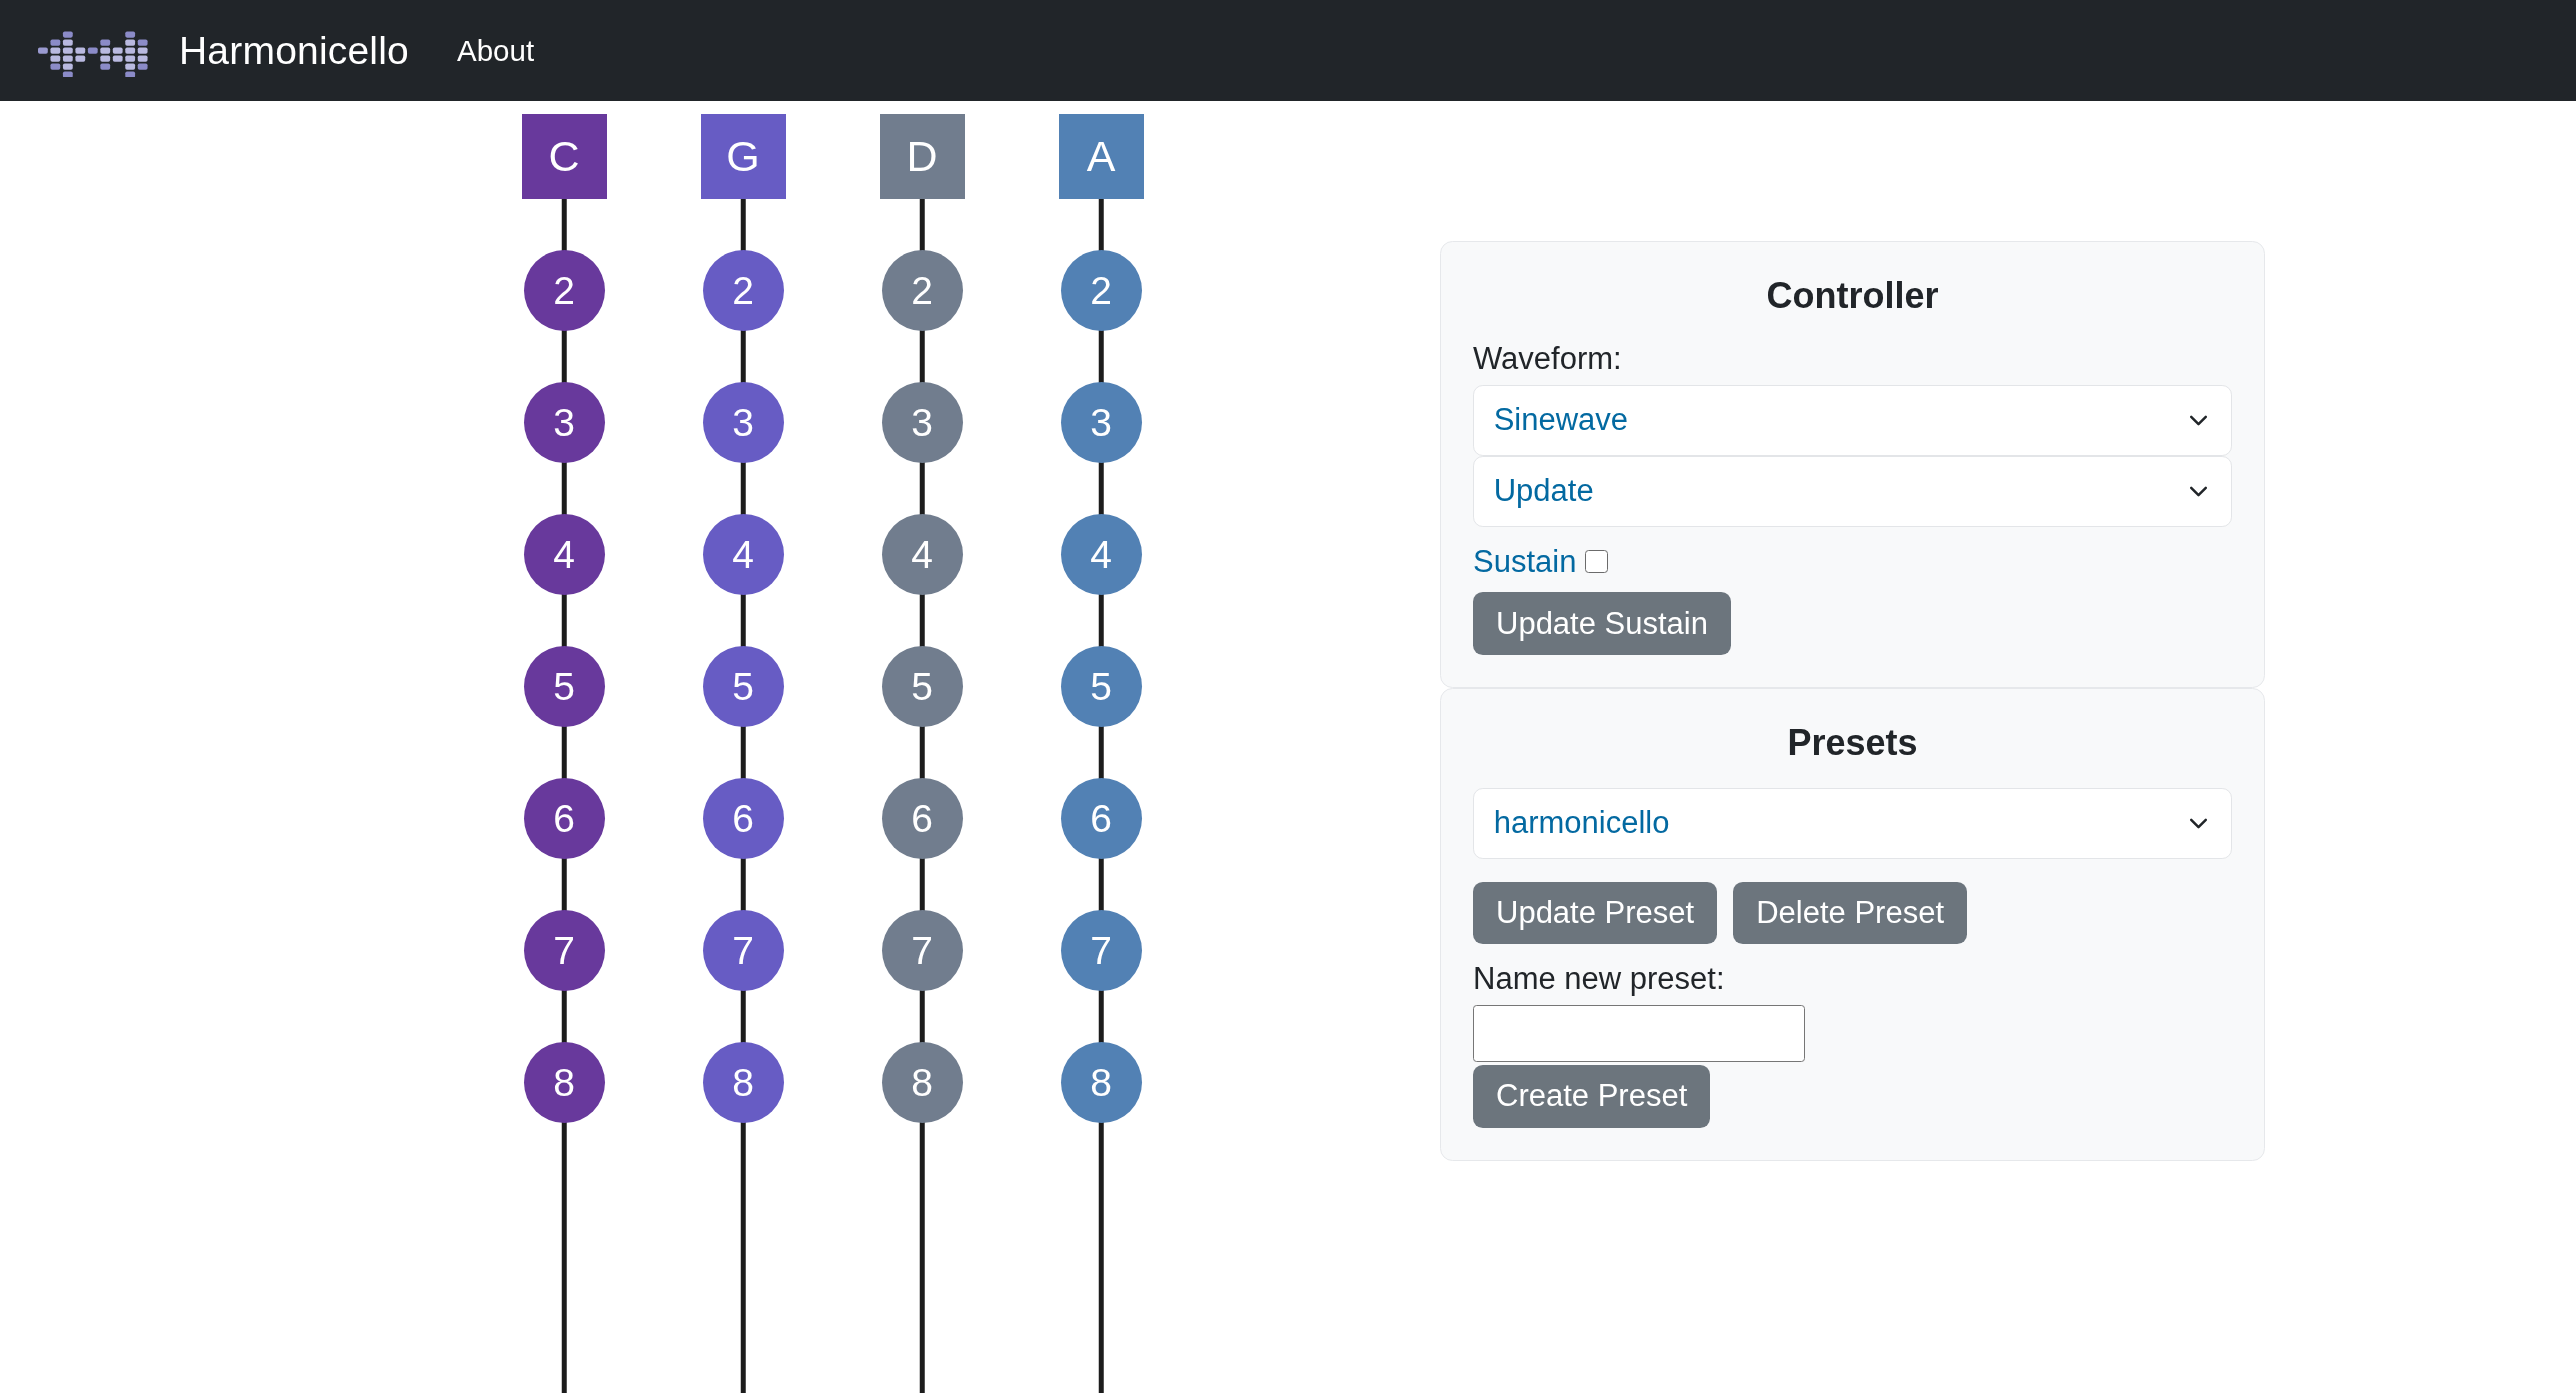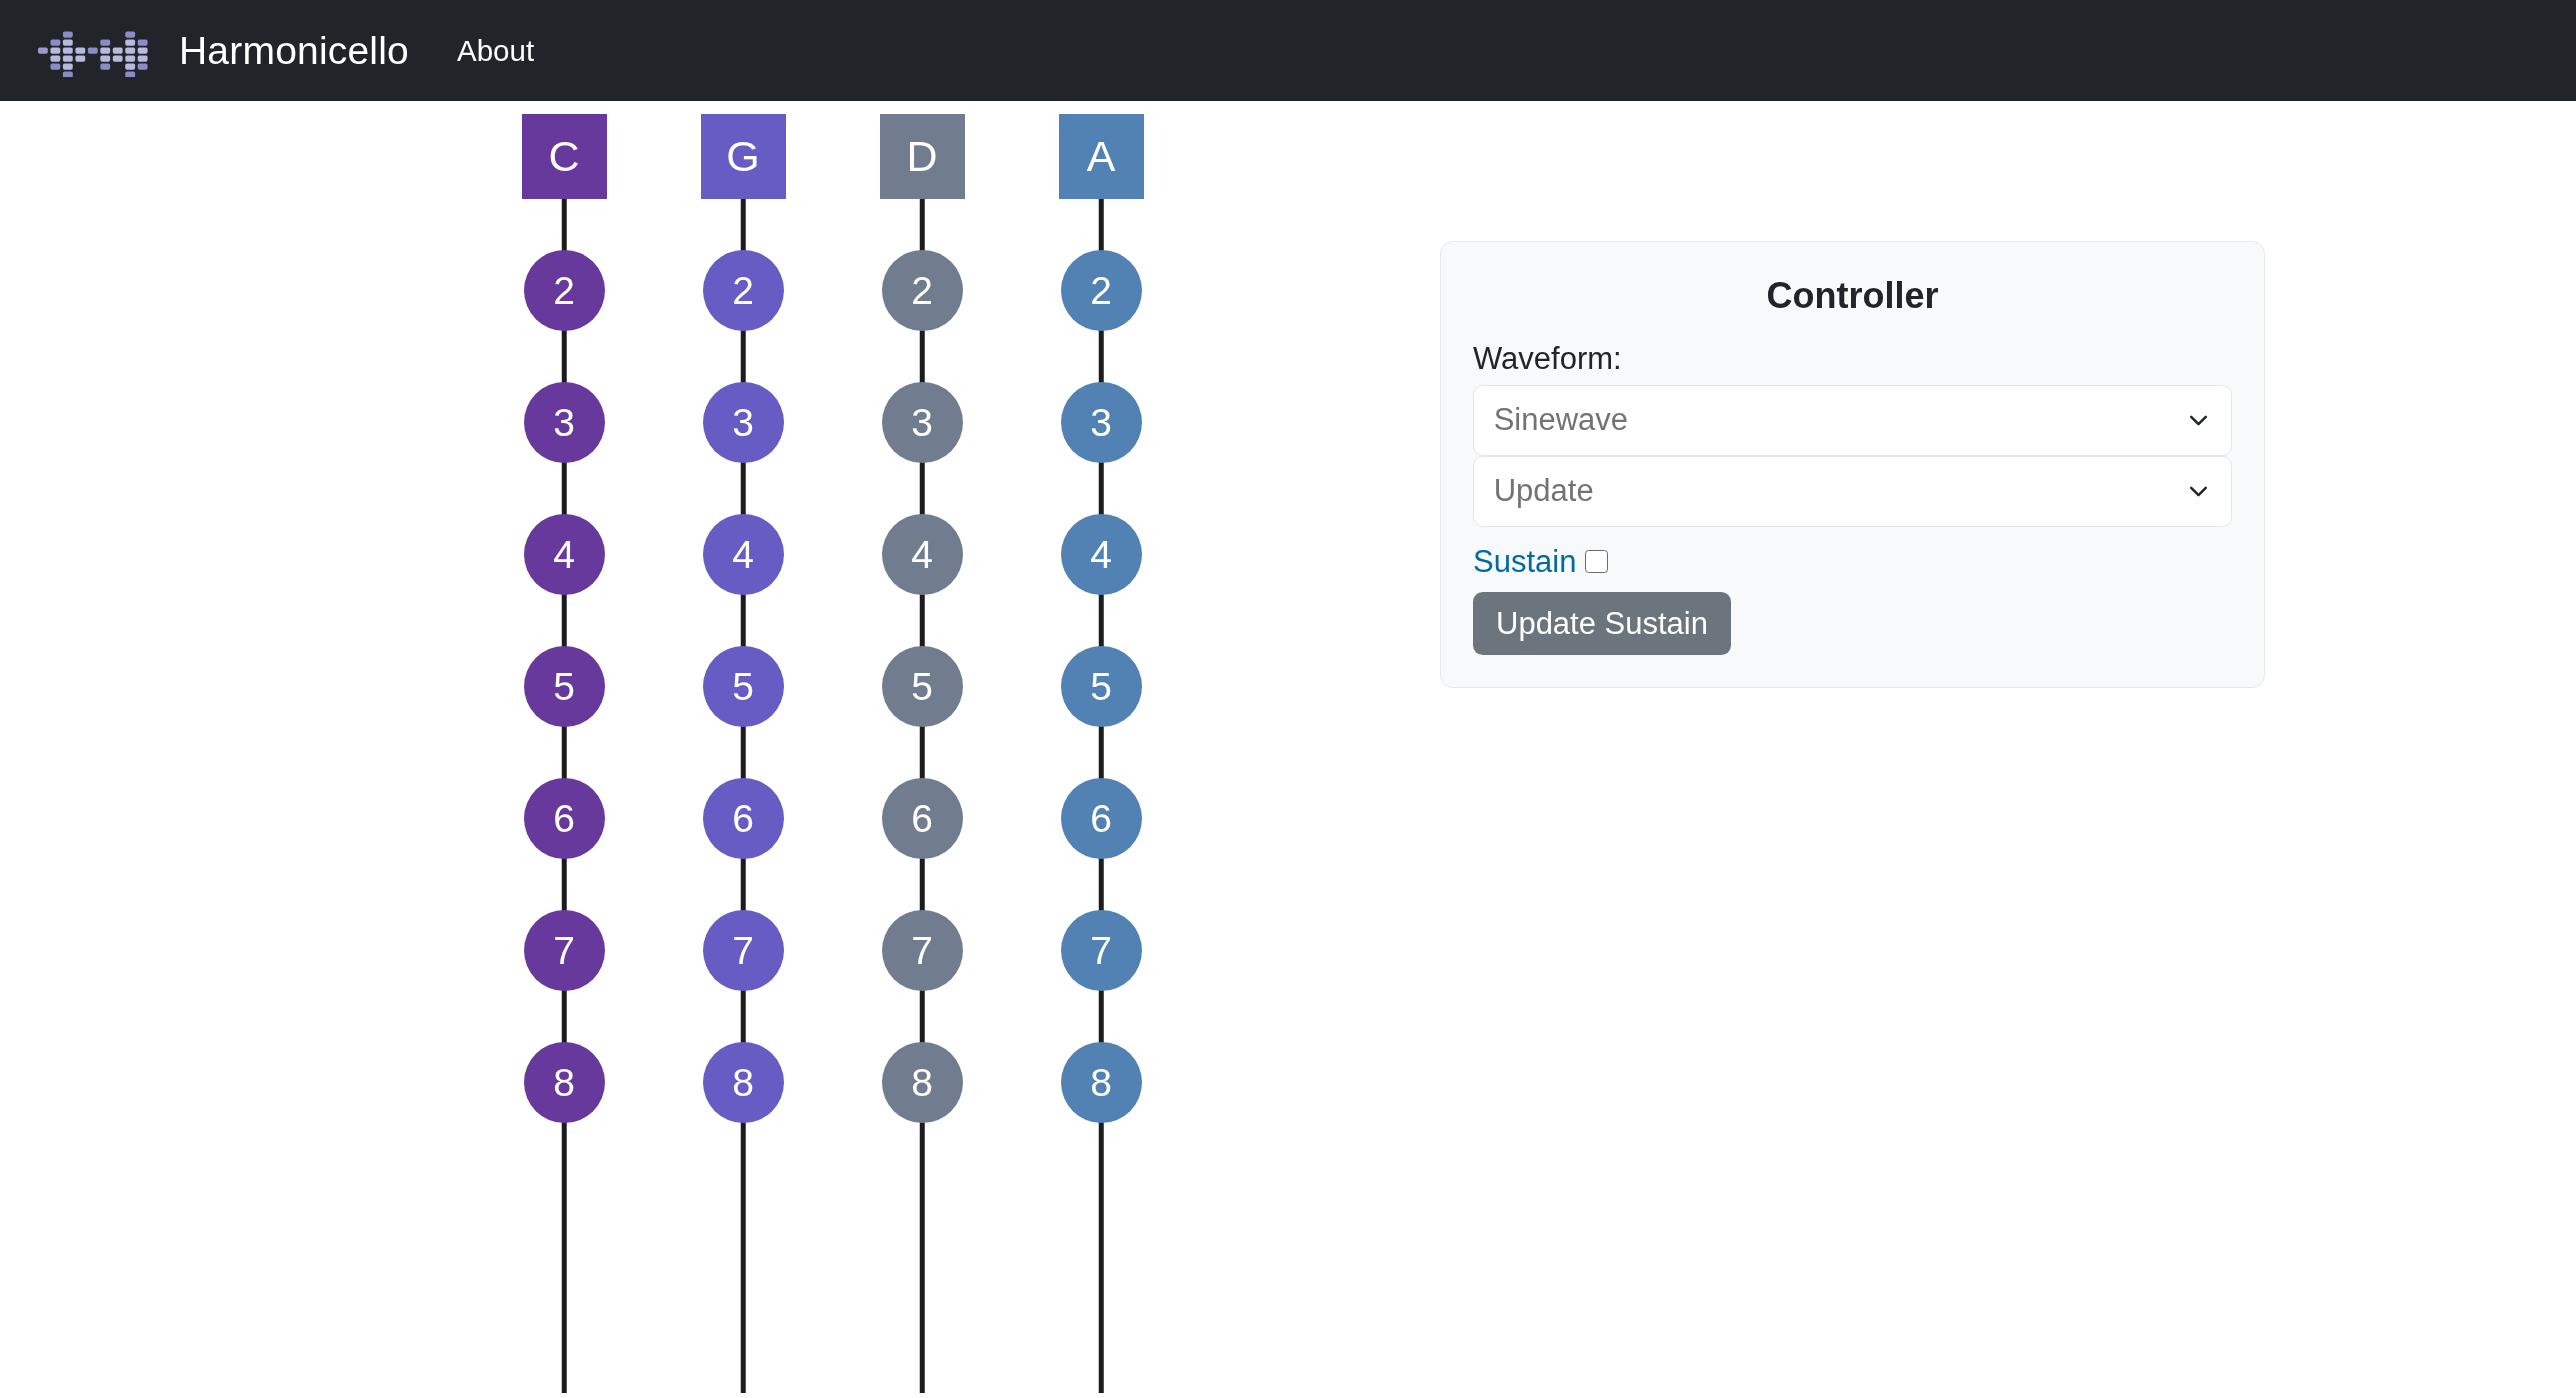--- a/index.html
+++ b/index.html
@@ -172,21 +172,21 @@
     line-height: 1.2;
   }
   .select {
     width: 100%;
     height: 71px;
     background: #ffffff;
     border: 1.8px solid #e3e5e8;
     border-radius: 9.8px;
     font-size: 31px;
     font-family: "Liberation Sans", sans-serif;
-    color: #737373;
+    color: #0369a1;
     padding: 0 48px 0 19.7px;
     display: flex;
     align-items: center;
     position: relative;
     cursor: pointer;
   }
   .select .chev {
     position: absolute;
     right: 19.7px;
     top: 50%;
@@ -377,16 +377,37 @@
       </div>
 
       <div class="sustain-row">
         <span class="sustain-label">Sustain</span>
         <span class="checkbox"></span>
       </div>
 
       <button class="btn">Update Sustain</button>
     </div>
 
+    <div class="card">
+      <div class="card-title">Presets</div>
+
+      <div class="select">
+        <span>harmonicello</span>
+        <svg class="chev" viewBox="0 0 24 24" fill="none" stroke="#212529" stroke-width="2.4" stroke-linecap="round" stroke-linejoin="round">
+            <polyline points="5 9 12 16 19 9"></polyline>
+          </svg>
+      </div>
+
+      <div class="btn-row">
+        <button class="btn">Update Preset</button>
+        <button class="btn">Delete Preset</button>
+      </div>
+
+      <div class="field-label">Name new preset:</div>
+      <input class="preset-name-input" type="text" value="" style="">
+      <div class="mt-small">
+        <button class="btn">Create Preset</button>
+      </div>
+    </div>
 
   </div>
 </div>
 
 
 </body></html>

